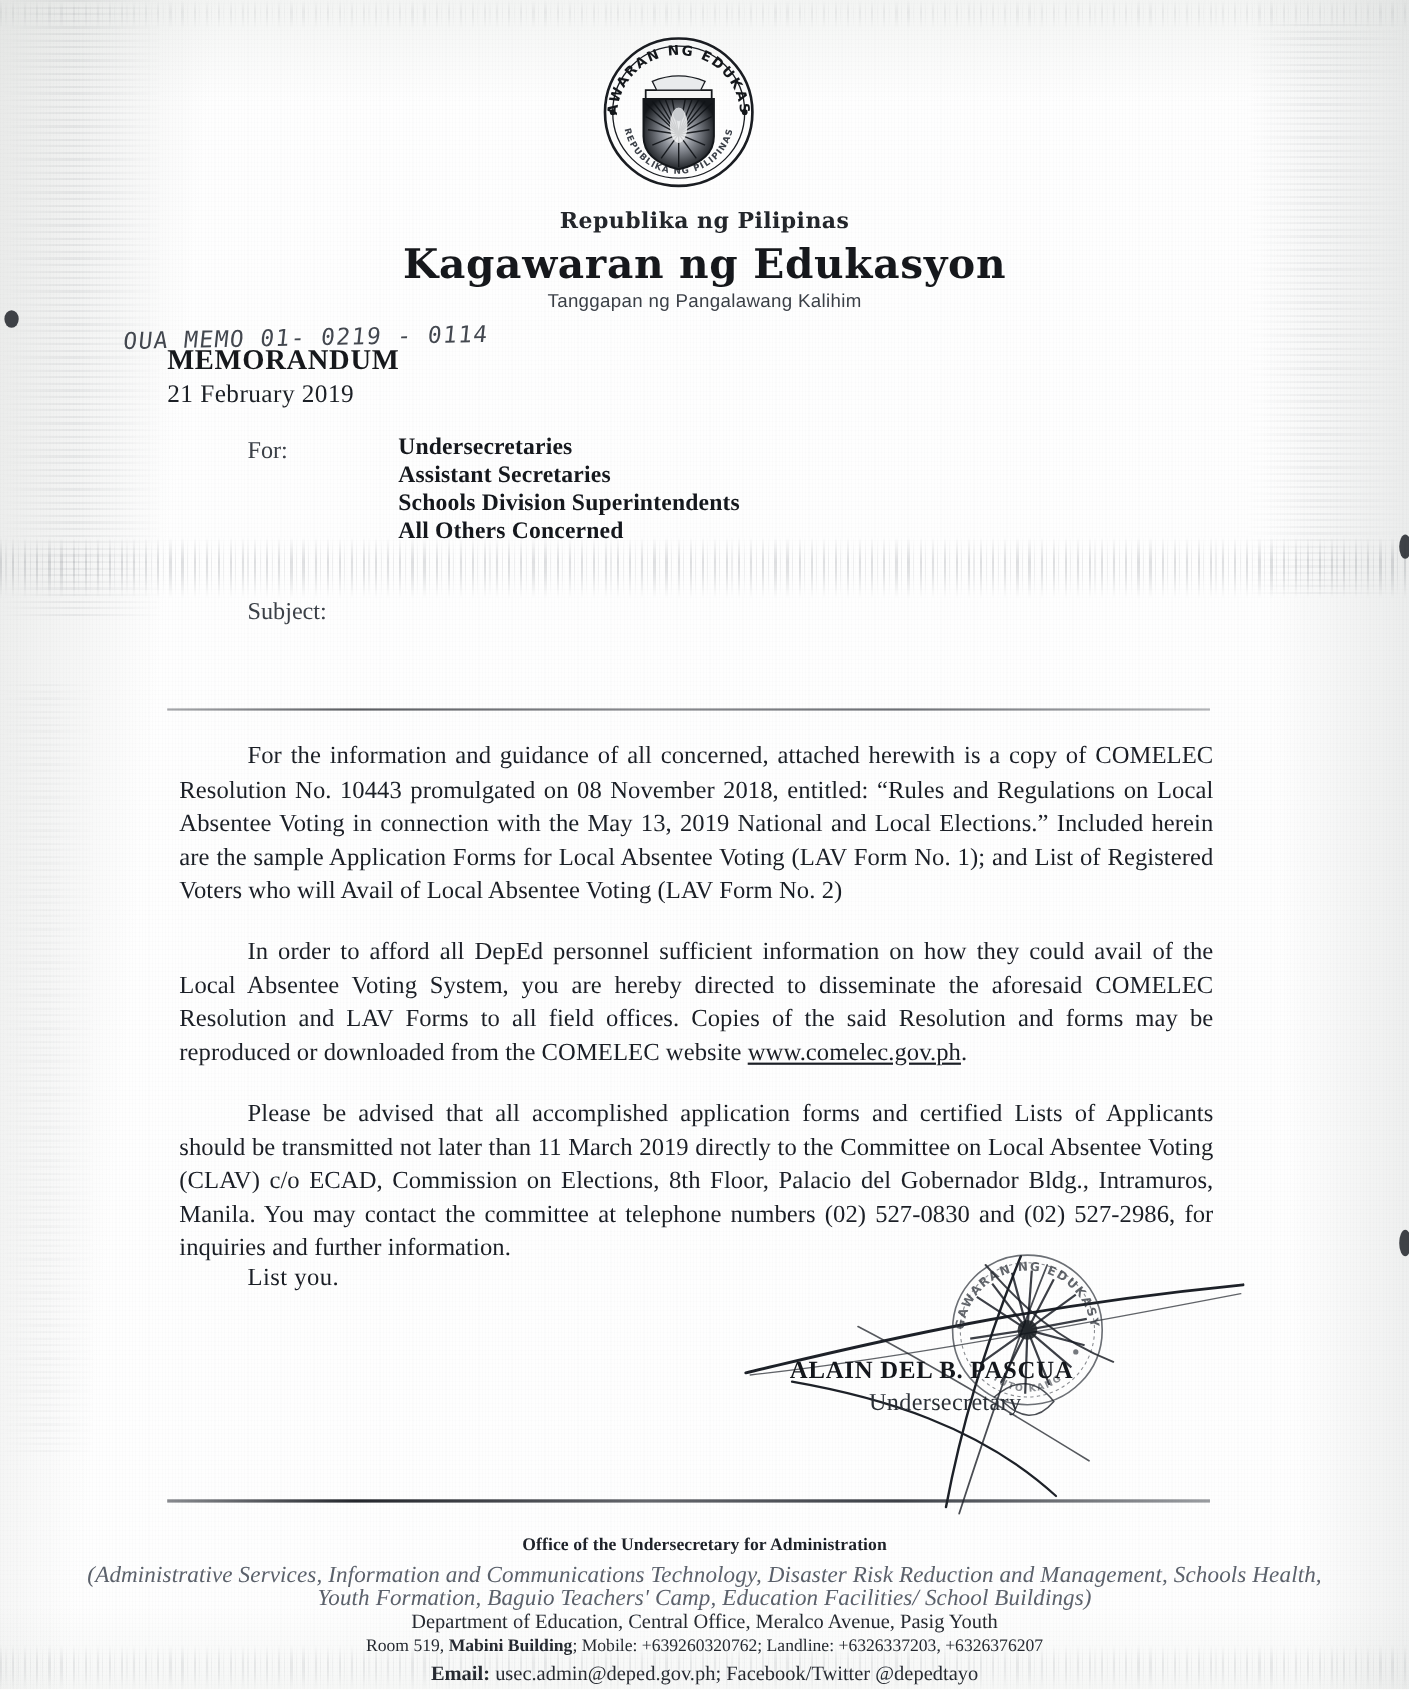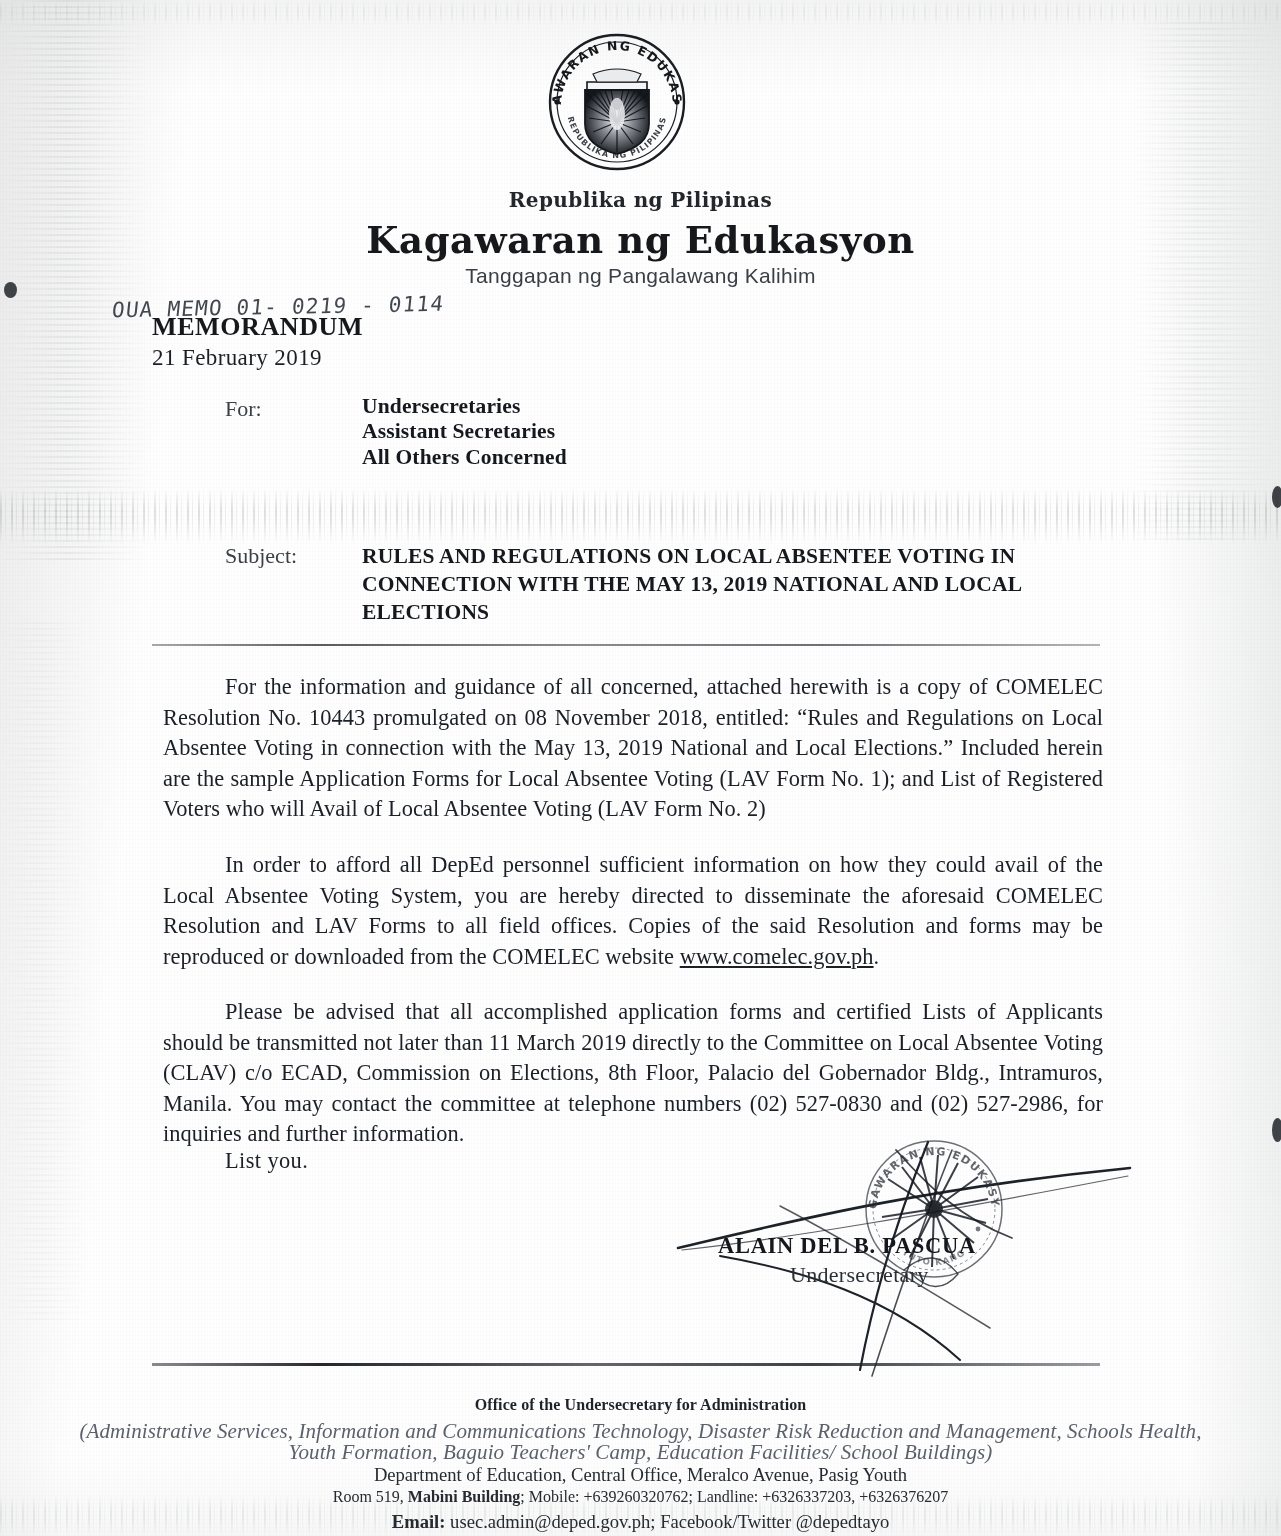--- a/index.html
+++ b/index.html
@@ -97,21 +97,21 @@
     font-weight: 700;
     letter-spacing: 0.6px;
     color: #16181c;
   }
   .office-line {
     position: absolute;
     top: 264px;
     left: 0; right: 0;
     text-align: center;
     font-family: "Liberation Sans", sans-serif;
-    font-size: 21px;
+    font-size: 17px;
     color: #3a3f46;
     letter-spacing: 0.3px;
   }
   
   .handwritten {
     position: absolute;
     left: 112px;
     top: 295px;
     font-family: "DejaVu Sans Mono", monospace;
     font-size: 21px;
@@ -368,25 +368,25 @@
   <div class="office-line">Tanggapan ng Pangalawang Kalihim</div>
 
   <div class="handwritten">OUA MEMO 01- 0219 - 0114</div>
   <div class="memo-word">MEMORANDUM</div>
   <div class="memo-date">21 February 2019</div>
 
   <div class="label lbl-for">For:</div>
   <div class="addressees">
     <div>Undersecretaries</div>
     <div>Assistant Secretaries</div>
+    <div>Schools Division Superintendents</div>
     <div>All Others Concerned</div>
   </div>
 
   <div class="label lbl-subj">Subject:</div>
-  <div class="subject-text">RULES AND REGULATIONS ON LOCAL ABSENTEE VOTING IN CONNECTION WITH THE MAY 13, 2019 NATIONAL AND LOCAL ELECTIONS</div>
 
   <div class="rule rule-top"></div>
 
   <div class="body-p p1">For the information and guidance of all concerned, attached herewith is a copy of COMELEC Resolution No. 10443 promulgated on 08 November 2018, entitled: “Rules and Regulations on Local Absentee Voting in connection with the May 13, 2019 National and Local Elections.” Included herein are the sample Application Forms for Local Absentee Voting (LAV Form No. 1); and List of Registered Voters who will Avail of Local Absentee Voting (LAV Form No. 2)</div>
 
   <div class="body-p p2"><span>In order to afford all DepEd personnel sufficient information on how they could avail of the Local Absentee Voting System, you are hereby directed to disseminate the aforesaid COMELEC Resolution and LAV Forms to all field offices. Copies of the said Resolution and forms may be reproduced or downloaded from the COMELEC website </span><span class="link-u">www.comelec.gov.ph</span><span>.</span></div>
 
   <div class="body-p p3">Please be advised that all accomplished application forms and certified Lists of Applicants should be transmitted not later than 11 March 2019 directly to the Committee on Local Absentee Voting (CLAV) c/o ECAD, Commission on Elections, 8th Floor, Palacio del Gobernador Bldg., Intramuros, Manila. You may contact the committee at telephone numbers (02) 527-0830 and (02) 527-2986, for inquiries and further information.</div>
 
   <div class="thanks">List you.</div>

